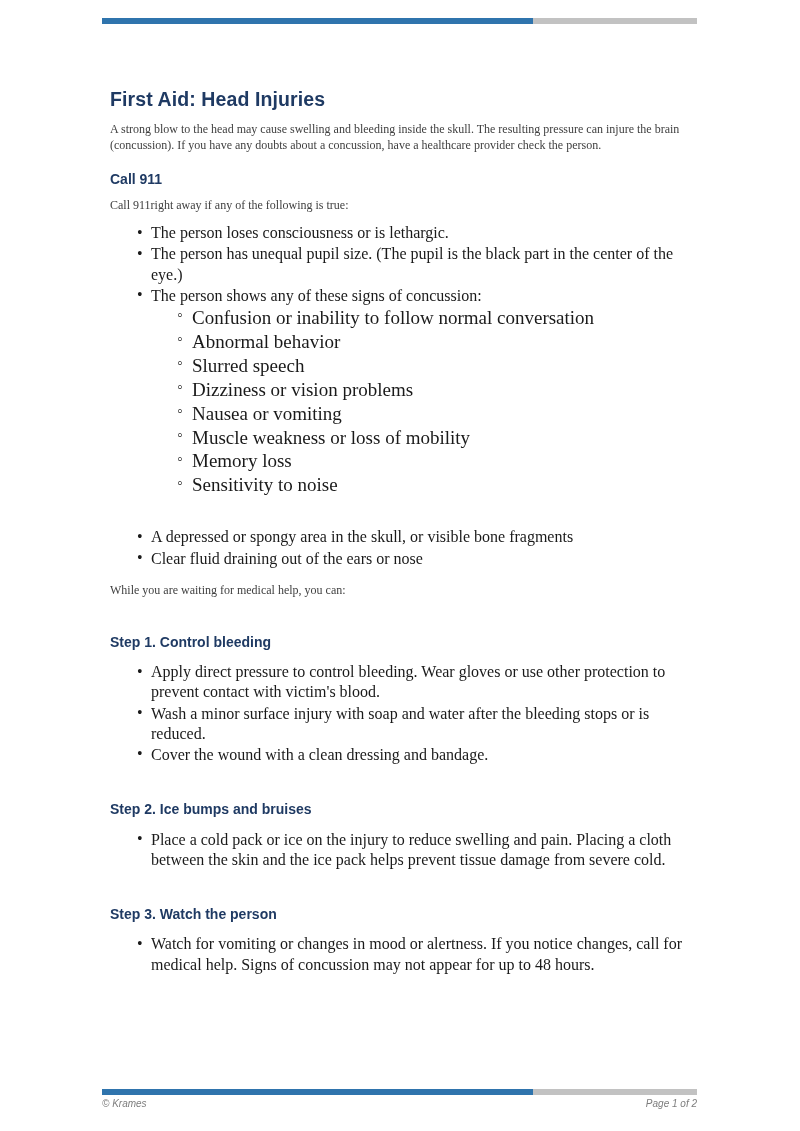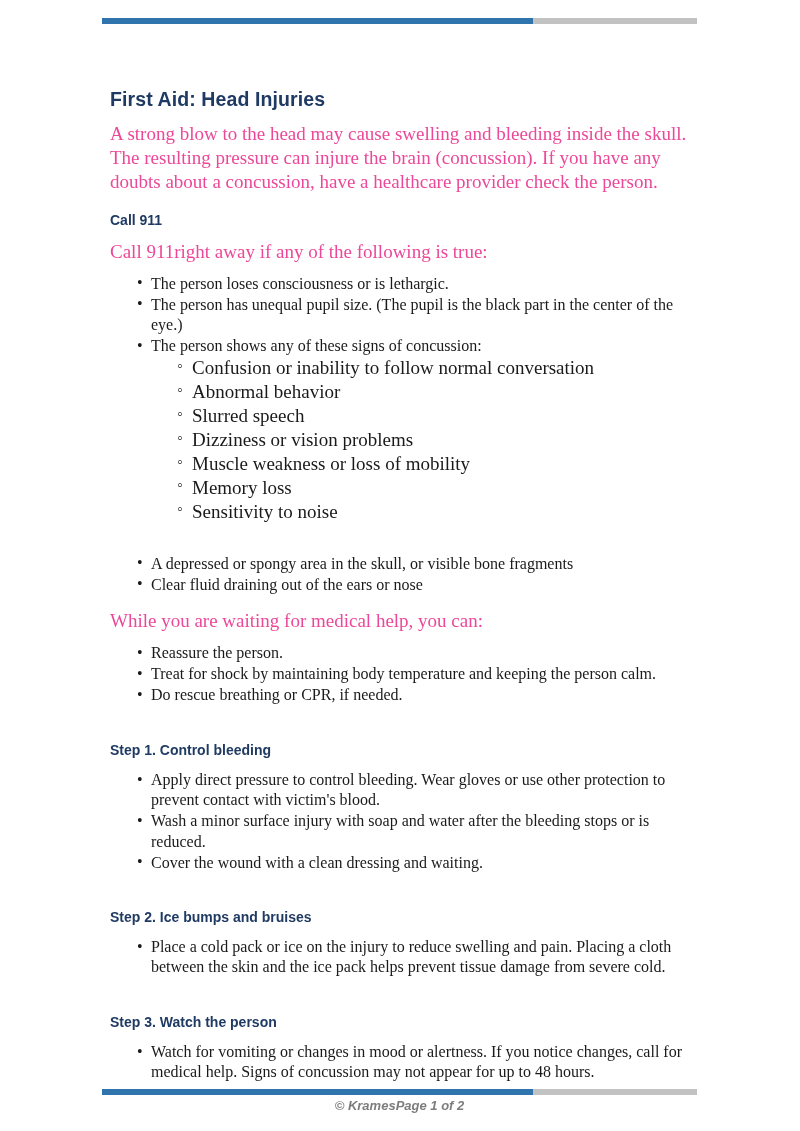--- a/index.html
+++ b/index.html
@@ -70,24 +70,24 @@
     color: #1f3a63;
     margin: 18px 0 10px 0;
     line-height: 1.25;
   }
   h2.step-head {
     margin-top: 36px;
     margin-bottom: 11px;
   }
 
   p.body {
-    font-size: 19px;
+    font-size: 12px;
     line-height: 1.26;
     margin: 0 0 14px 0;
-    color: #ec4899;
+    color: #404040;
   }
   p.tight { margin-bottom: 10px; }
 
   ul.bullets {
     list-style: none;
     margin: 0 0 14px 0;
     padding: 0;
   }
   ul.bullets > li {
     position: relative;
@@ -129,27 +129,26 @@
 
   .list-gap { height: 16px; }
 
   
   .footer {
     position: absolute;
     left: 102px;
     top: 1098px;
     width: 595px;
     display: flex;
-    justify-content: center;
+    justify-content: space-between;
     align-items: baseline;
     font-family: "Liberation Sans", "DejaVu Sans", sans-serif;
     font-style: italic;
-    font-size: 13px;
+    font-size: 10px;
     color: #7d7d7d;
-    font-weight: bold;
   }
   .footer .copy { text-align: left; }
   .footer .pageno { text-align: right; }
 </style>
 </head>
 <body>
 
 <div class="page">
 
   <div class="rule rule-top">
@@ -170,48 +169,44 @@
     <ul class="bullets">
       <li>The person loses consciousness or is lethargic.</li>
       <li>The person has unequal pupil size. (The pupil is the black part in the center of the eye.)</li>
       <li>
         <span>The person shows any of these signs of concussion:</span>
         <ul class="subbullets">
           <li>Confusion or inability to follow normal conversation</li>
           <li>Abnormal behavior</li>
           <li>Slurred speech</li>
           <li>Dizziness or vision problems</li>
+          <li>Nausea or vomiting</li>
           <li>Muscle weakness or loss of mobility</li>
           <li>Memory loss</li>
           <li>Sensitivity to noise</li>
         </ul>
       </li>
     </ul>
 
     <div class="list-gap"></div>
 
     <ul class="bullets">
       <li>A depressed or spongy area in the skull, or visible bone fragments</li>
       <li>Clear fluid draining out of the ears or nose</li>
     </ul>
 
     <p class="body tight">While you are waiting for medical help, you can:</p>
 
-    <ul class="bullets">
-      <li>Reassure the person.</li>
-      <li>Treat for shock by maintaining body temperature and keeping the person calm.</li>
-      <li>Do rescue breathing or CPR, if needed.</li>
-    </ul>
 
 
     <h2 class="section-head step-head">Step 1. Control bleeding</h2>
     <ul class="bullets">
       <li>Apply direct pressure to control bleeding. Wear gloves or use other protection to prevent contact with victim's blood.</li>
       <li>Wash a minor surface injury with soap and water after the bleeding stops or is reduced.</li>
-      <li>Cover the wound with a clean dressing and waiting.</li>
+      <li>Cover the wound with a clean dressing and bandage.</li>
     </ul>
 
     <h2 class="section-head step-head">Step 2. Ice bumps and bruises</h2>
     <ul class="bullets">
       <li>Place a cold pack or ice on the injury to reduce swelling and pain. Placing a cloth between the skin and the ice pack helps prevent tissue damage from severe cold.</li>
     </ul>
 
     <h2 class="section-head step-head">Step 3. Watch the person</h2>
     <ul class="bullets">
       <li>Watch for vomiting or changes in mood or alertness. If you notice changes, call for medical help. Signs of concussion may not appear for up to 48 hours.</li>

